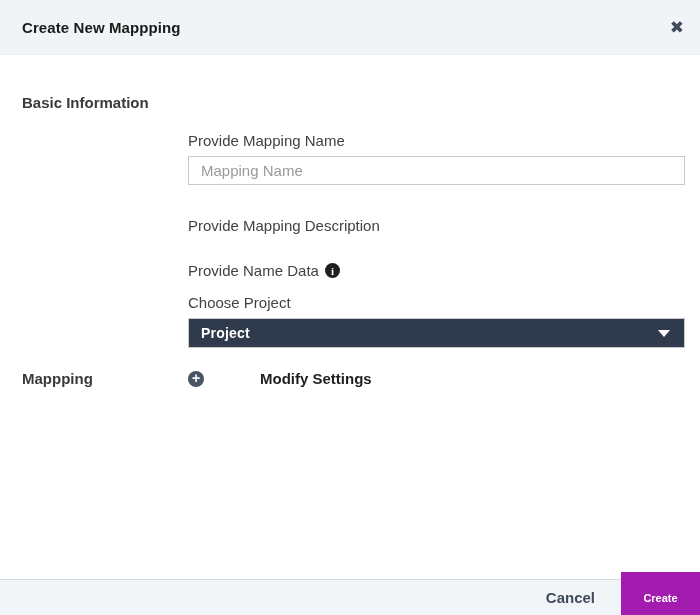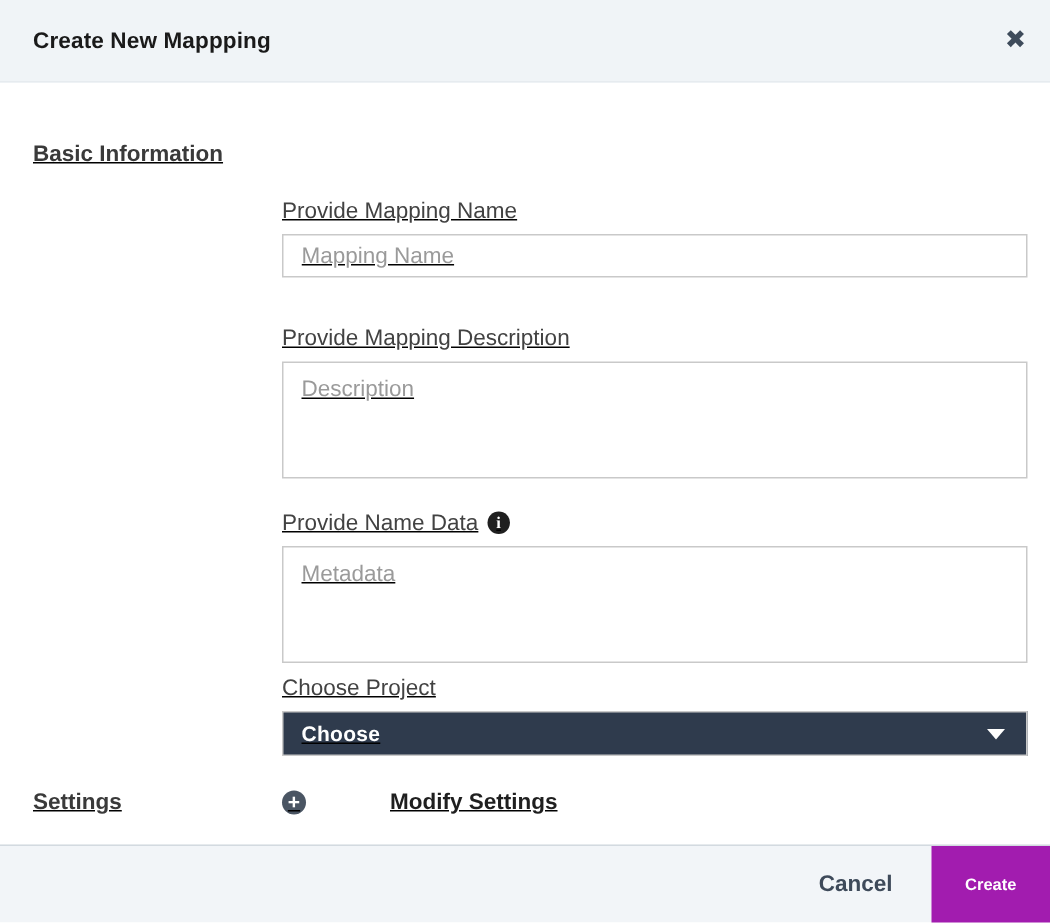--- a/index.html
+++ b/index.html
@@ -37,21 +37,20 @@
     background: none;
     border: none;
     font-family: "DejaVu Sans", sans-serif;
   }
 
   
   .modal-body {
     display: grid;
     grid-template-columns: 188px 1fr;
     padding: 39px 15px 0 0;
-    text-decoration: underline;
   }
   .left-col { padding-left: 22px; }
   .section-label {
     font-size: 15px;
     font-weight: bold;
     color: #3a3a3a;
   }
   .field-group { display: flex; flex-direction: column; }
   .field-label {
     font-size: 15px;
@@ -155,21 +154,21 @@
     font-size: 15px;
     font-weight: bold;
     color: #1f1f1f;
     margin-left: 45px;
   }
 
   
   .modal-footer {
     position: absolute;
     left: 0; right: 0; bottom: 0;
-    height: 52px;
+    height: 36px;
     background: #f2f5f8;
     border-top: 1px solid #d3dae0;
     display: flex;
     align-items: center;
     justify-content: flex-end;
   }
   .cancel-btn {
     background: none;
     border: none;
     font-size: 15px;
@@ -206,38 +205,36 @@
     <div class="left-col">
       <div class="section-label">Basic Information</div>
     </div>
 
     <div class="field-group">
 
       <div class="field-label">Provide Mapping Name</div>
       <input class="text-input" type="text" placeholder="Mapping Name" style="">
 
       <div class="field-label gap-20">Provide Mapping Description</div>
-      <textarea class="text-area" placeholder="Description" style=""></textarea>
 
       <div class="field-label gap-21">
         <span>Provide Name Data</span>
         <span class="info-icon">i</span>
       </div>
-      <textarea class="text-area" placeholder="Metadata" style=""></textarea>
 
       <div class="field-label gap-24">Choose Project</div>
       <div class="project-select">
-        <span class="project-select-value">Choose</span>
+        <span class="project-select-value">Project</span>
         <span class="caret-down"></span>
       </div>
 
     </div>
 
     <div class="left-col settings-row">
-      <div class="section-label">Settings</div>
+      <div class="section-label">Mappping</div>
     </div>
 
     <div class="settings-row">
       <div class="modify-settings">
         <span class="plus-icon">+</span>
         <span class="modify-settings-label">Modify Settings</span>
       </div>
     </div>
 
   </div>

